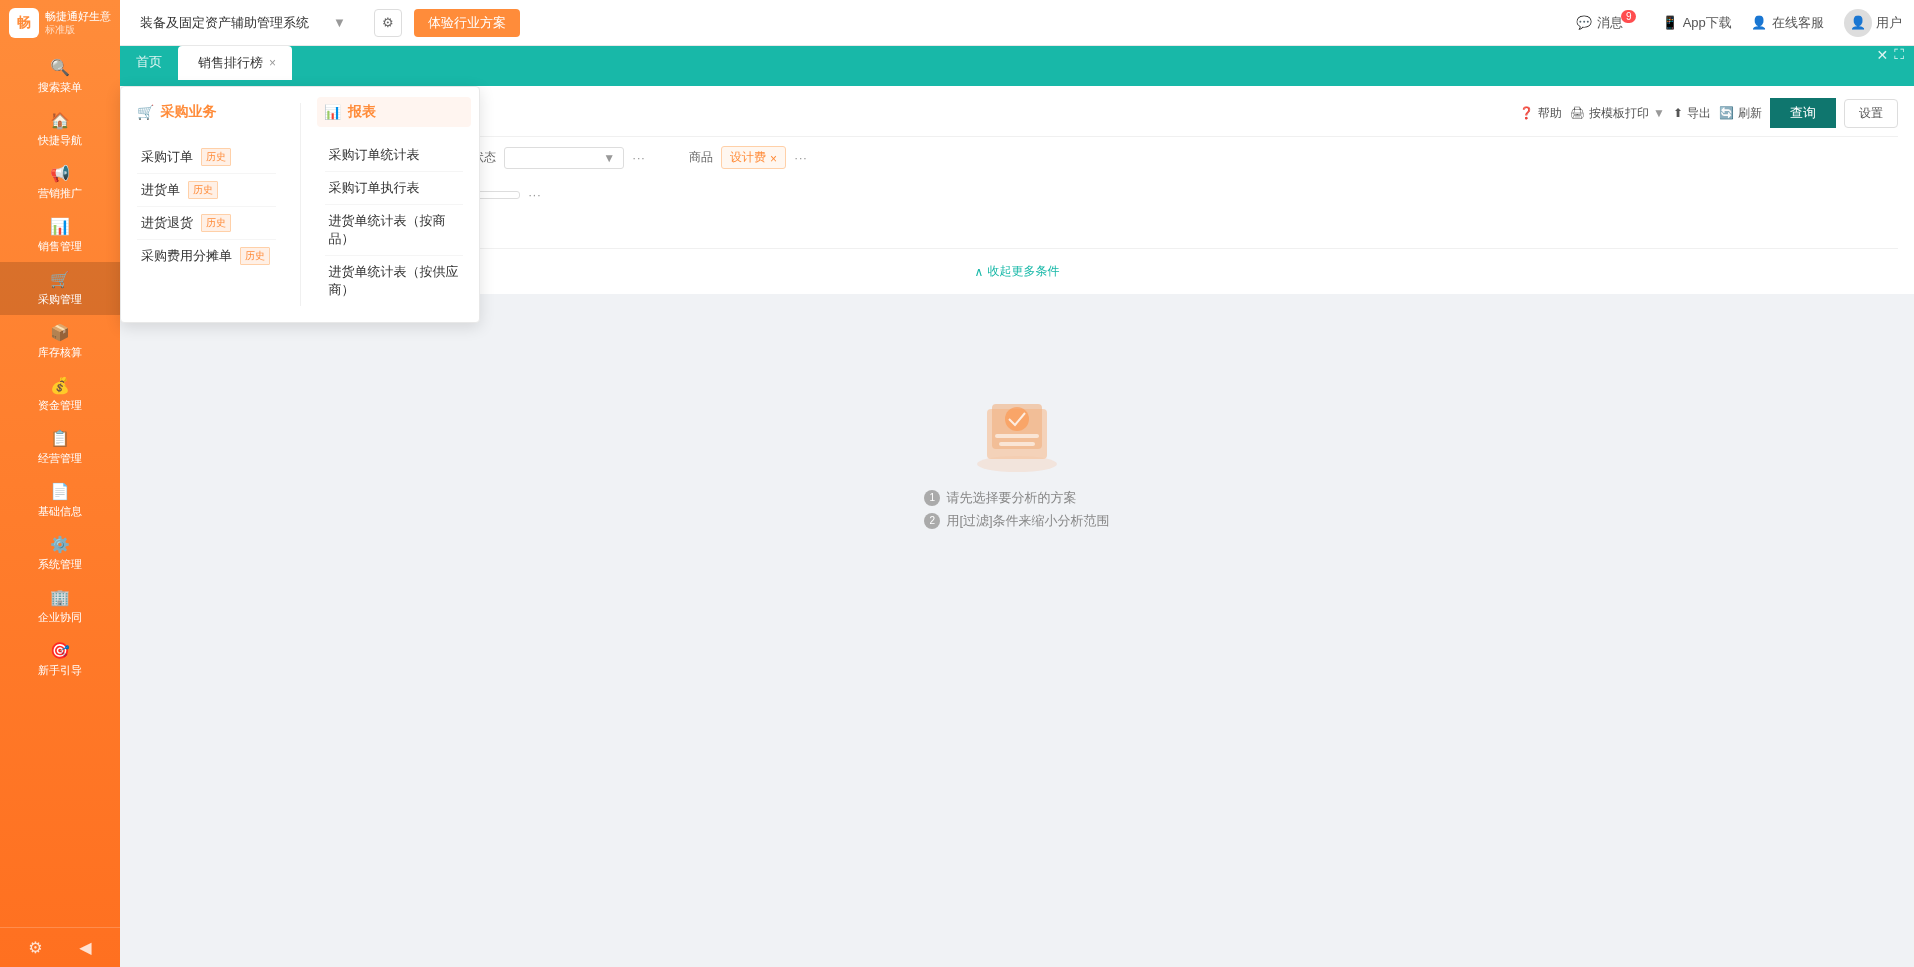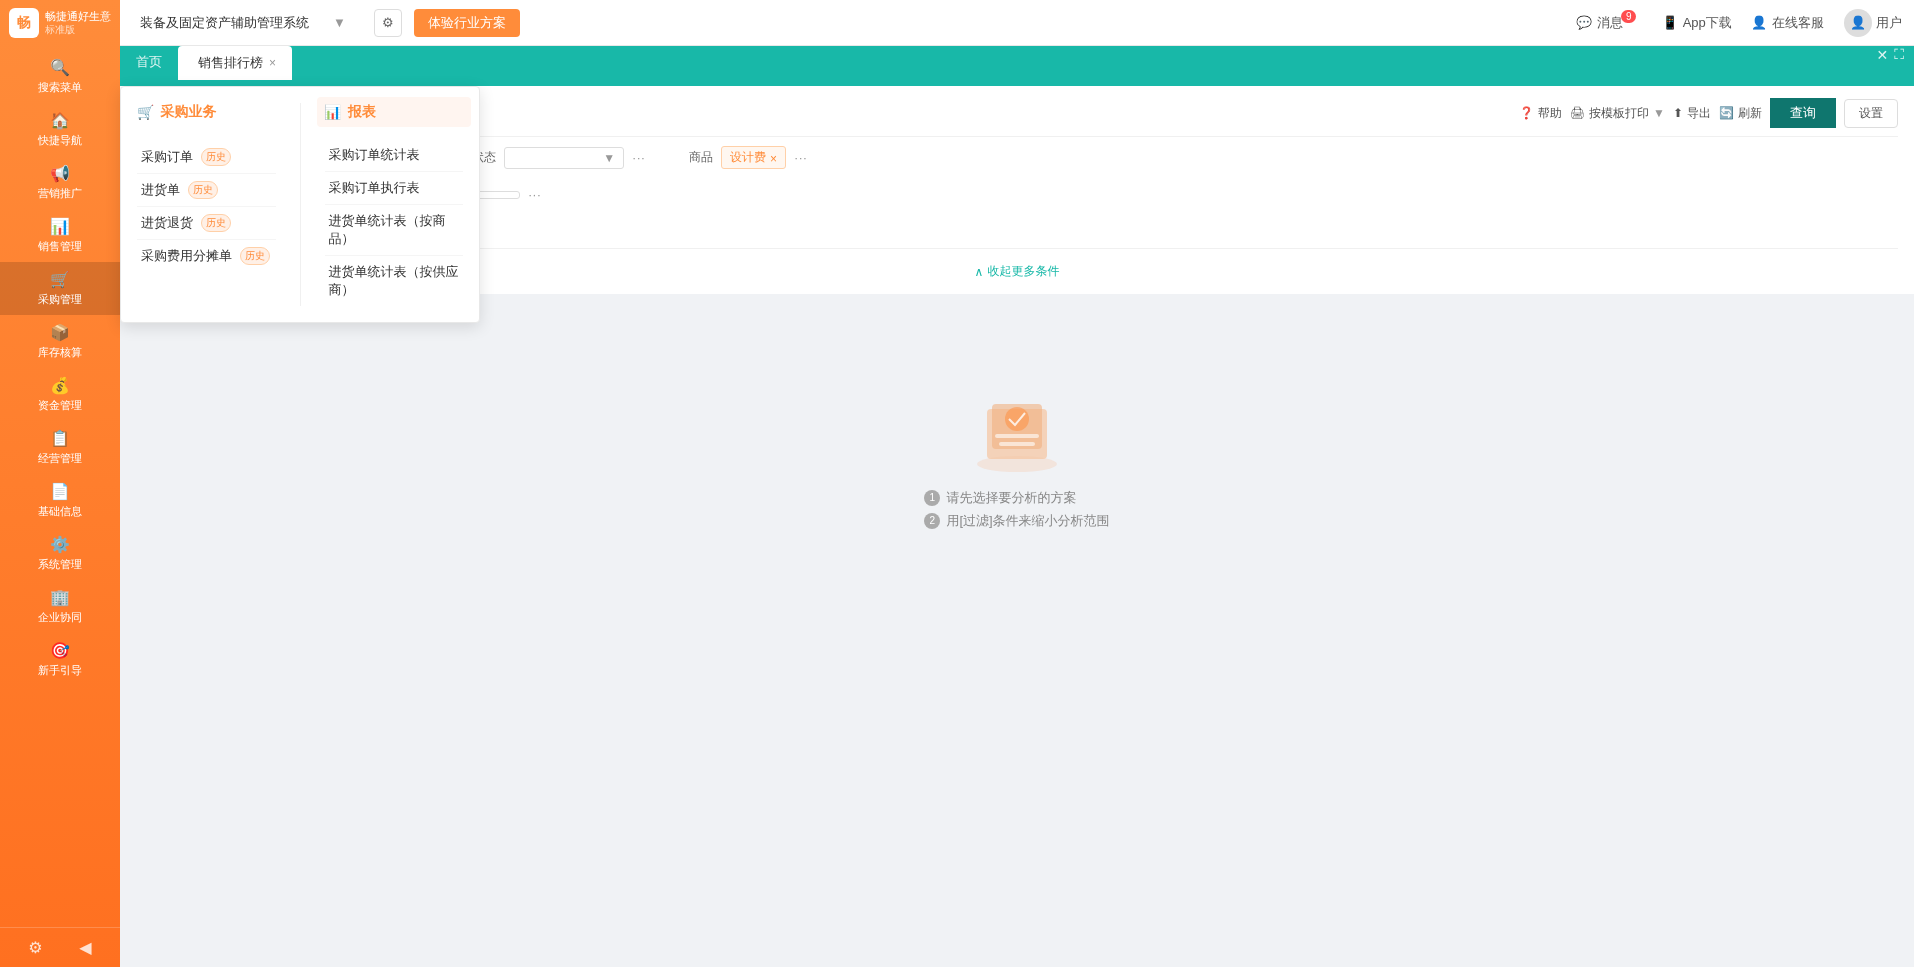--- a/index.html
+++ b/index.html
@@ -316,21 +316,21 @@
       cursor: pointer;
       color: #333;
       font-size: 13px;
       border-bottom: 1px solid #f5f5f5;
     }
     .dropdown-item:last-child { border-bottom: none; }
     .history-badge {
       background: #fff0e6;
       color: #ff8c3a;
       border: 1px solid #ffd0a8;
-      border-radius: 9px;
+      border-radius: 1px;
       font-size: 10px;
       padding: 1px 4px;
     }
     .dropdown-divider {
       width: 1px;
       background: #f0f0f0;
       margin: 0 4px;
     }
 
     

